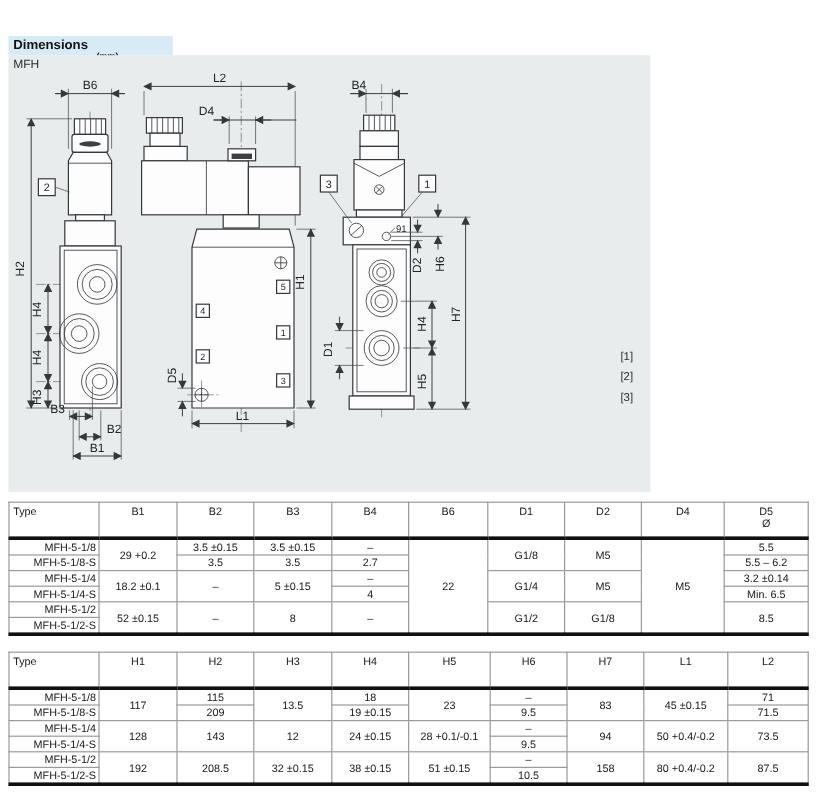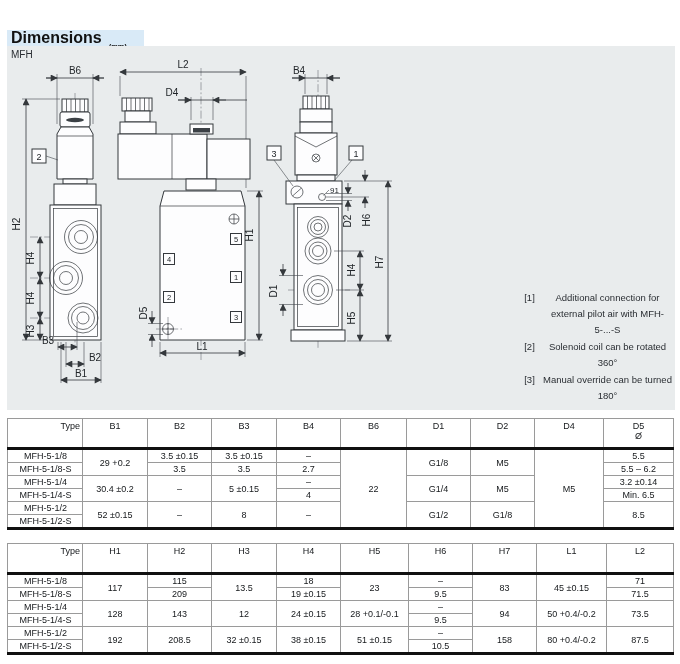--- a/index.html
+++ b/index.html
@@ -2,25 +2,25 @@
 <html><head>
 <meta charset="utf-8">
 <style>
   html,body{margin:0;padding:0;background:#fff;}
   body{font-family:"Liberation Sans",sans-serif;color:#1a1a1a;}
   #page{position:relative;width:680px;height:664px;background:#ffffff;overflow:hidden;}
 
   
   .hd-title{position:absolute;left:7px;top:30px;width:137px;height:16px;background:#d9eaf7;
             display:flex;align-items:center;padding-left:4px;box-sizing:border-box;}
-  .hd-bold{font-weight:bold;font-size:16px;color:#111;}
+  .hd-bold{font-weight:bold;font-size:11px;color:#111;}
   .hd-unit{font-weight:bold;font-size:7.5px;margin-left:7px;margin-top:16px;color:#111;text-align:center;}
 
   
-  .draw-area{position:absolute;left:7px;top:46px;width:668px;height:364px;background:#e9eced;text-align:center;}
+  .draw-area{position:absolute;left:7px;top:46px;width:535px;height:364px;background:#e9eced;}
   .product-label{position:absolute;left:4px;top:3px;font-size:10px;color:#2a2e33;}
   svg{position:absolute;left:0;top:0;}
 
   .o{fill:#fdfdfe;stroke:#34383c;stroke-width:1;}
   .i{fill:none;stroke:#34383c;stroke-width:.7;}
   .cl{fill:none;stroke:#60656a;stroke-width:.55;stroke-dasharray:8 2.2 1.8 2.2;}
   .ext{fill:none;stroke:#43484d;stroke-width:.6;}
   .dim,.dimA{fill:none;stroke:#34383c;stroke-width:.8;}
   .dt{font-size:10px;fill:#22262a;}
   .mid{text-anchor:middle;}
@@ -34,23 +34,23 @@
   .note .ref{width:25px;flex:none;}
   .note .txt{flex:1;}
 
   
   table.dimtable{position:absolute;left:7px;border-collapse:collapse;table-layout:fixed;
         width:666px;font-size:9px;color:#15181b;border-bottom:3px solid #101010;}
   #t1{top:418px;} #t2{top:543px;}
   .dimtable th,.dimtable td{border:1px solid #9a9a9a;padding:0 2px;overflow:hidden;white-space:nowrap;}
   .dimtable thead th{height:26px;vertical-align:top;text-align:center;font-weight:normal;
         border-bottom:3px solid #101010;padding-top:2px;}
-  .dimtable thead th.typeh{text-align:right;padding-left:3px;}
+  .dimtable thead th.typeh{text-align:left;padding-left:3px;}
   .dimtable td{height:12px;text-align:center;line-height:12px;}
-  .dimtable td.type{text-align:center;padding-left:3px;}
+  .dimtable td.type{text-align:right;padding-left:3px;}
 </style>
 </head>
 <body>
 
 <div id="page">
 
   <div class="hd-title">
     <span class="hd-bold">Dimensions</span>
     <span class="hd-unit">(mm)</span>
   </div>
@@ -245,29 +245,26 @@
         <path class="ext" d="M303,275.5H279 M303,304.5H279"></path>
         <line class="dimA" x1="283" y1="264" x2="283" y2="275.5" marker-end="url(#arr)"></line>
         <line class="dimA" x1="283" y1="316" x2="283" y2="304.5" marker-end="url(#arr)"></line>
         <text class="dt mid" x="277" y="291" transform="rotate(-90 277 291)">D1</text>
       </g>
     </svg>
 
     <div class="notes">
       <div class="note">
         <span class="ref">[1]</span>
-        <span class="txt">Additional connection for external pilot air with MFH-5-...-S</span>
       </div>
       <div class="note">
         <span class="ref">[2]</span>
-        <span class="txt">Solenoid coil can be rotated 360°</span>
       </div>
       <div class="note">
         <span class="ref">[3]</span>
-        <span class="txt">Manual override can be turned 180°</span>
       </div>
     </div>
   </div>
 
   <table class="dimtable" id="t1">
     <colgroup>
       <col style="width:75px">
         <col style="width:65px">
         <col style="width:64px">
         <col style="width:65px">
@@ -310,21 +307,21 @@
       </tr>
       <tr>
         <td class="type">MFH-5-1/8-S</td>
         <td>3.5</td>
         <td>3.5</td>
         <td>2.7</td>
         <td>5.5 – 6.2</td>
       </tr>
       <tr>
         <td class="type">MFH-5-1/4</td>
-        <td rowspan="2">30.4 ±0.2</td>
+        <td rowspan="2">18.2 ±0.1</td>
         <td rowspan="2">–</td>
         <td rowspan="2">5 ±0.15</td>
         <td>–</td>
         <td rowspan="2">G1/4</td>
         <td rowspan="2">M5</td>
         <td>3.2 ±0.14</td>
       </tr>
       <tr>
         <td class="type">MFH-5-1/4-S</td>
         <td>4</td>

